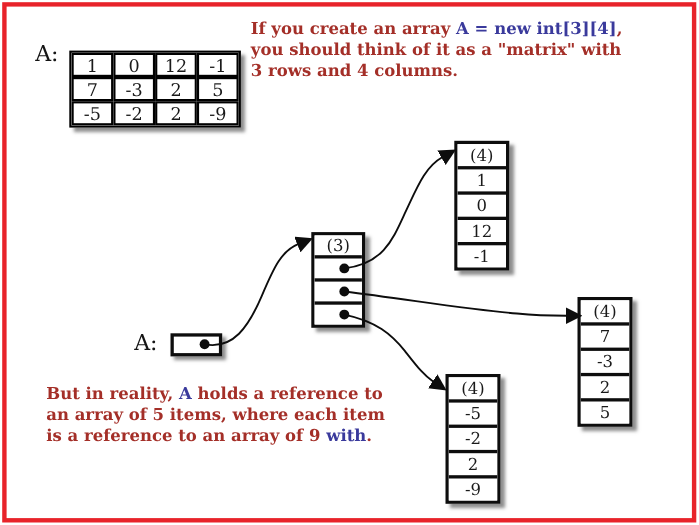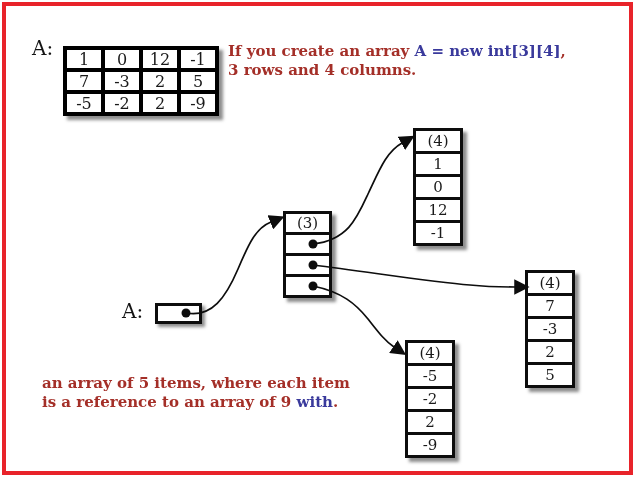--- a/index.html
+++ b/index.html
@@ -38,21 +38,21 @@
   .rowarr .vcell{height:20px;width:44px;}
   
   .refbox{
     position:absolute;left:155px;top:303px;width:41px;height:15px;
     border:3px solid #0d0d0d;background:#fff;z-index:3;
     box-shadow:3px 3px 3px rgba(30,30,30,.5);
   }
   
   .note{
     position:absolute;font-size:15px;font-weight:bold;line-height:19px;
-    white-space:nowrap;z-index:3;margin-top:25px;
+    white-space:nowrap;z-index:3;
   }
   .red{color:#a42f28;}
   .blue{color:#3a3a9c;}
   svg.links{position:absolute;left:0;top:0;z-index:6;pointer-events:none;}
 </style>
 </head>
 <body>
 
 <div class="canvas">
 
@@ -70,24 +70,26 @@
     <div class="mcell">2</div>
     <div class="mcell">5</div>
     <div class="mcell">-5</div>
     <div class="mcell">-2</div>
     <div class="mcell">2</div>
     <div class="mcell">-9</div>
   </div>
 
   <div class="note" style="left:228px;top:17px;">
     <div><span class="red">If you create an array </span><span class="blue">A = new int[3][4]</span><span class="red">,</span></div>
+    <div class="red">you should think of it as a "matrix" with</div>
     <div class="red">3 rows and 4 columns.</div>
   </div>
 
   <div class="note" style="left:42px;top:349px;">
+    <div><span class="red">But in reality, </span><span class="blue">A</span><span class="red"> holds a reference to</span></div>
     <div class="red">an array of 5 items, where each item</div>
     <div><span class="red">is a reference to an array of 9 </span><span class="blue">with</span><span class="red">.</span></div>
   </div>
 
   <span class="label-a" style="left:122px;top:299px;">A:</span>
   <div class="refbox"></div>
 
   <div class="varray spine" style="left:283px;top:211px;">
     <div class="vcell">(3)</div>
     <div class="vcell"></div>

